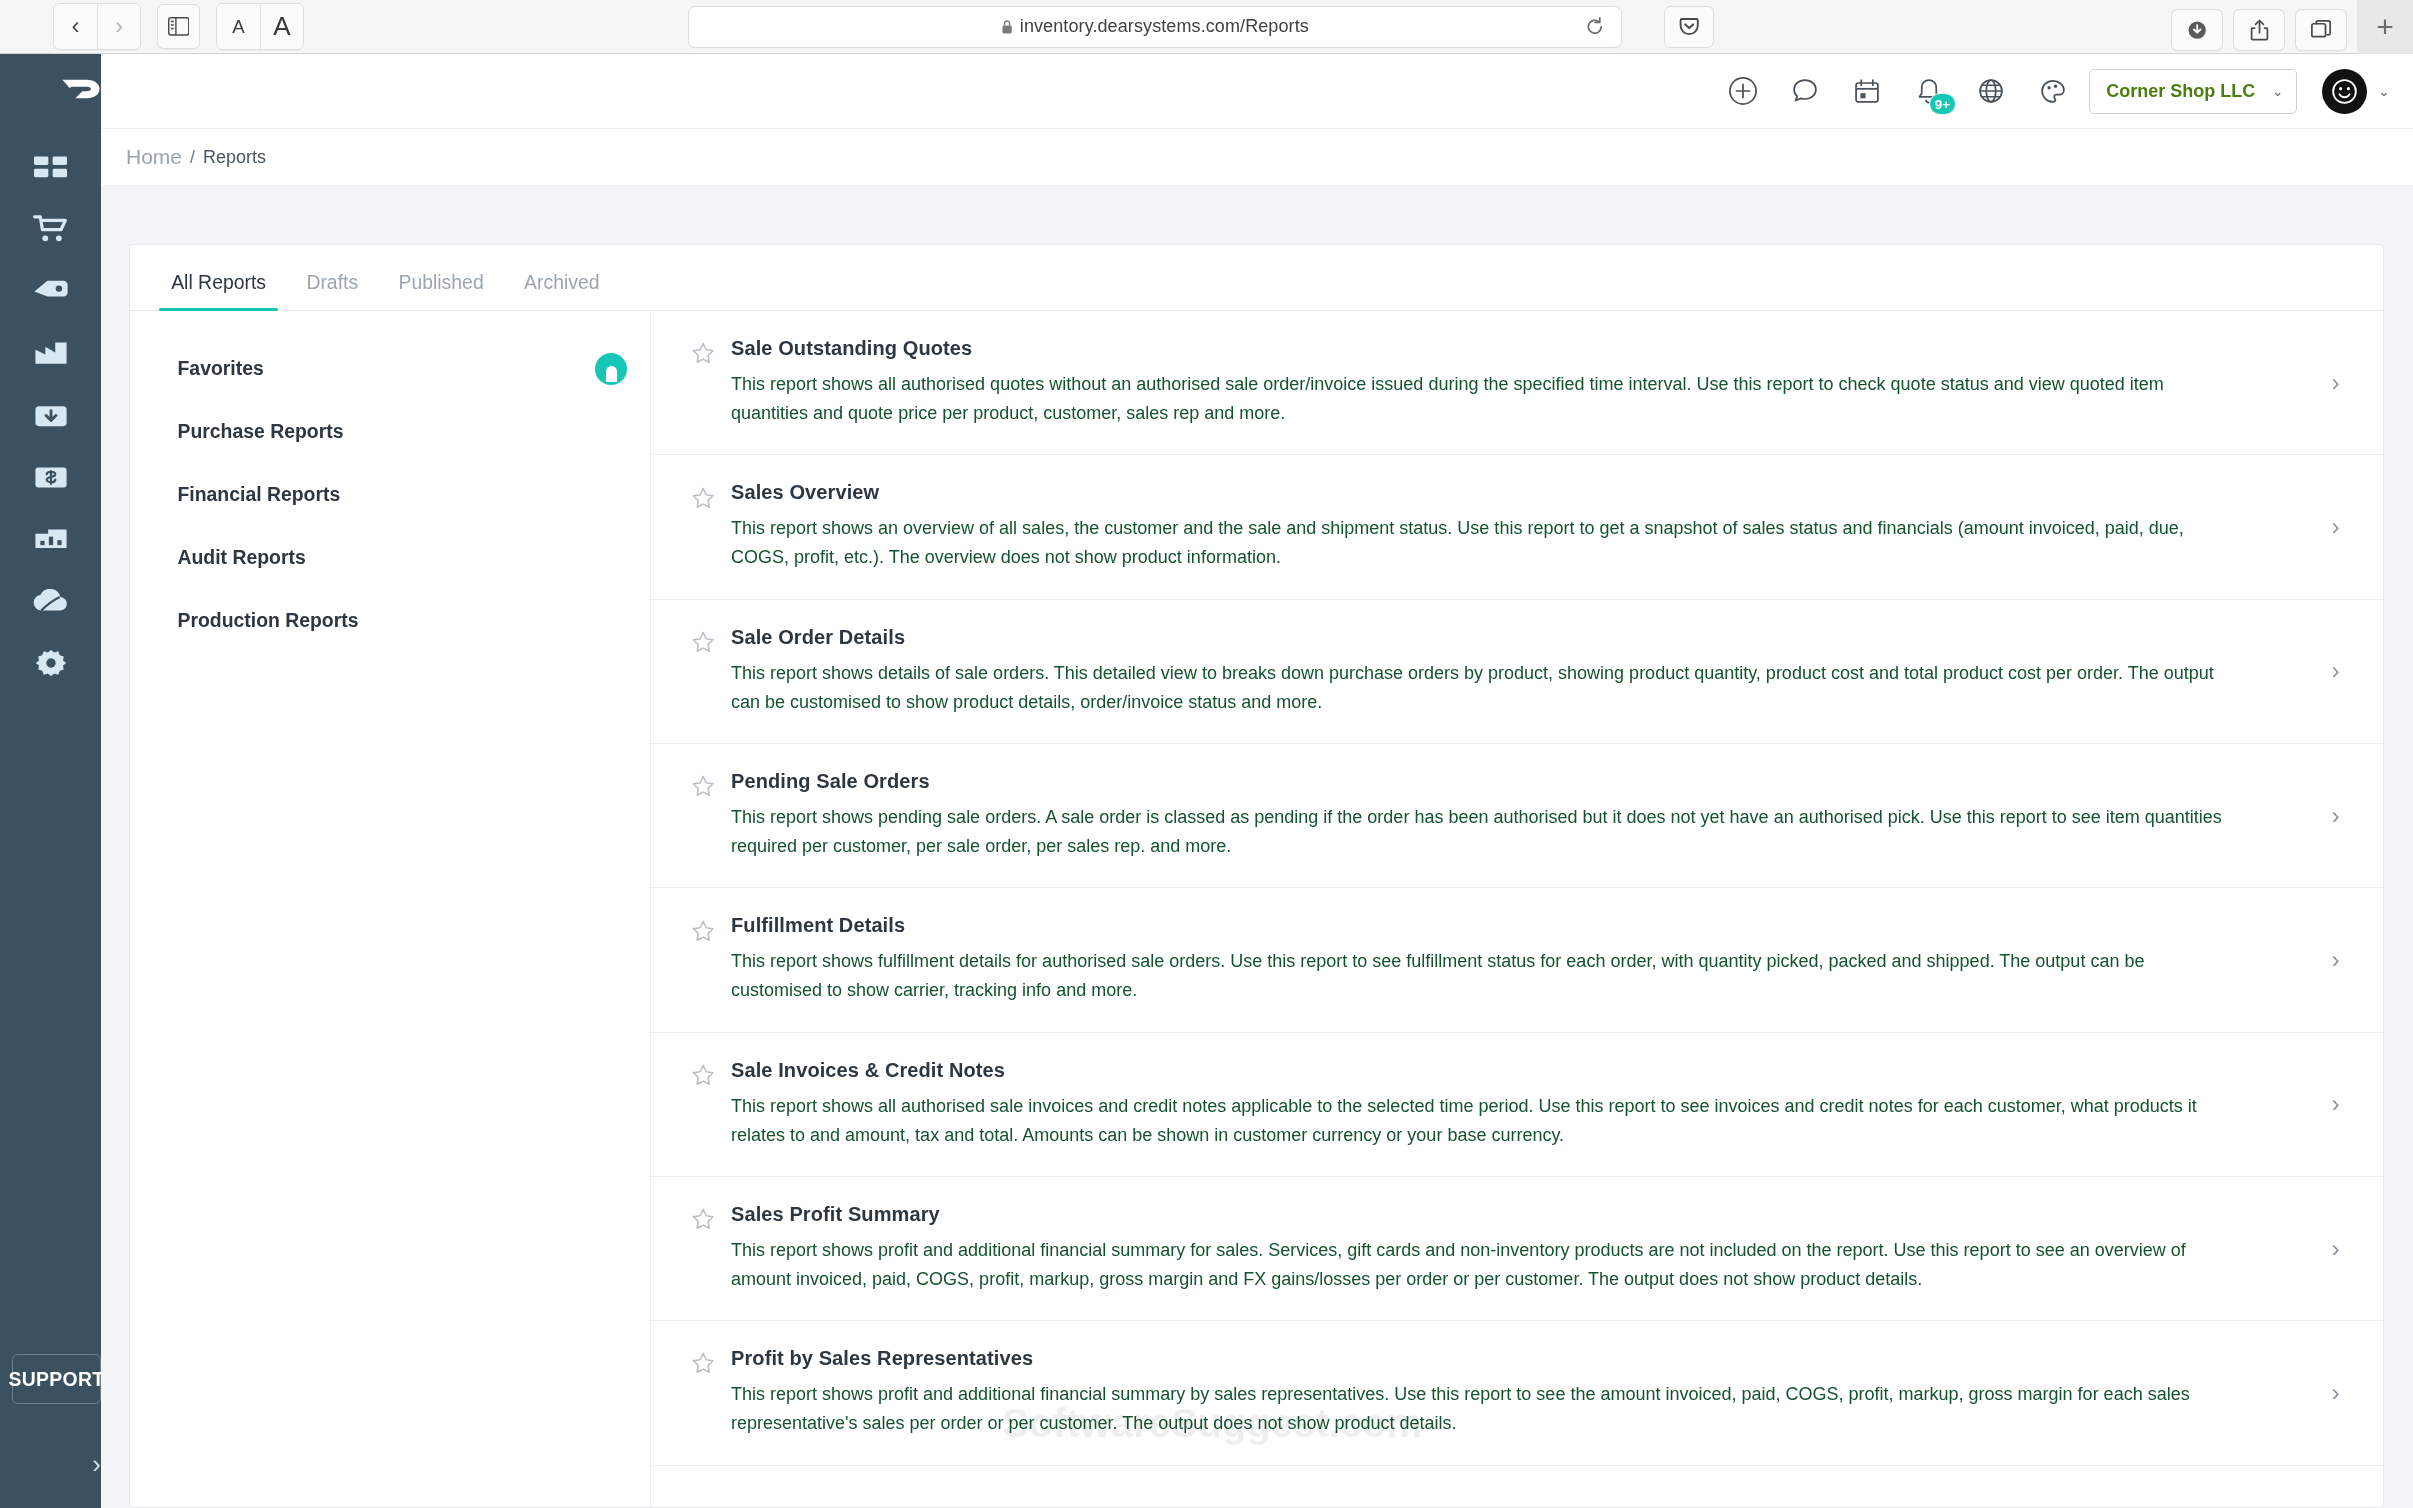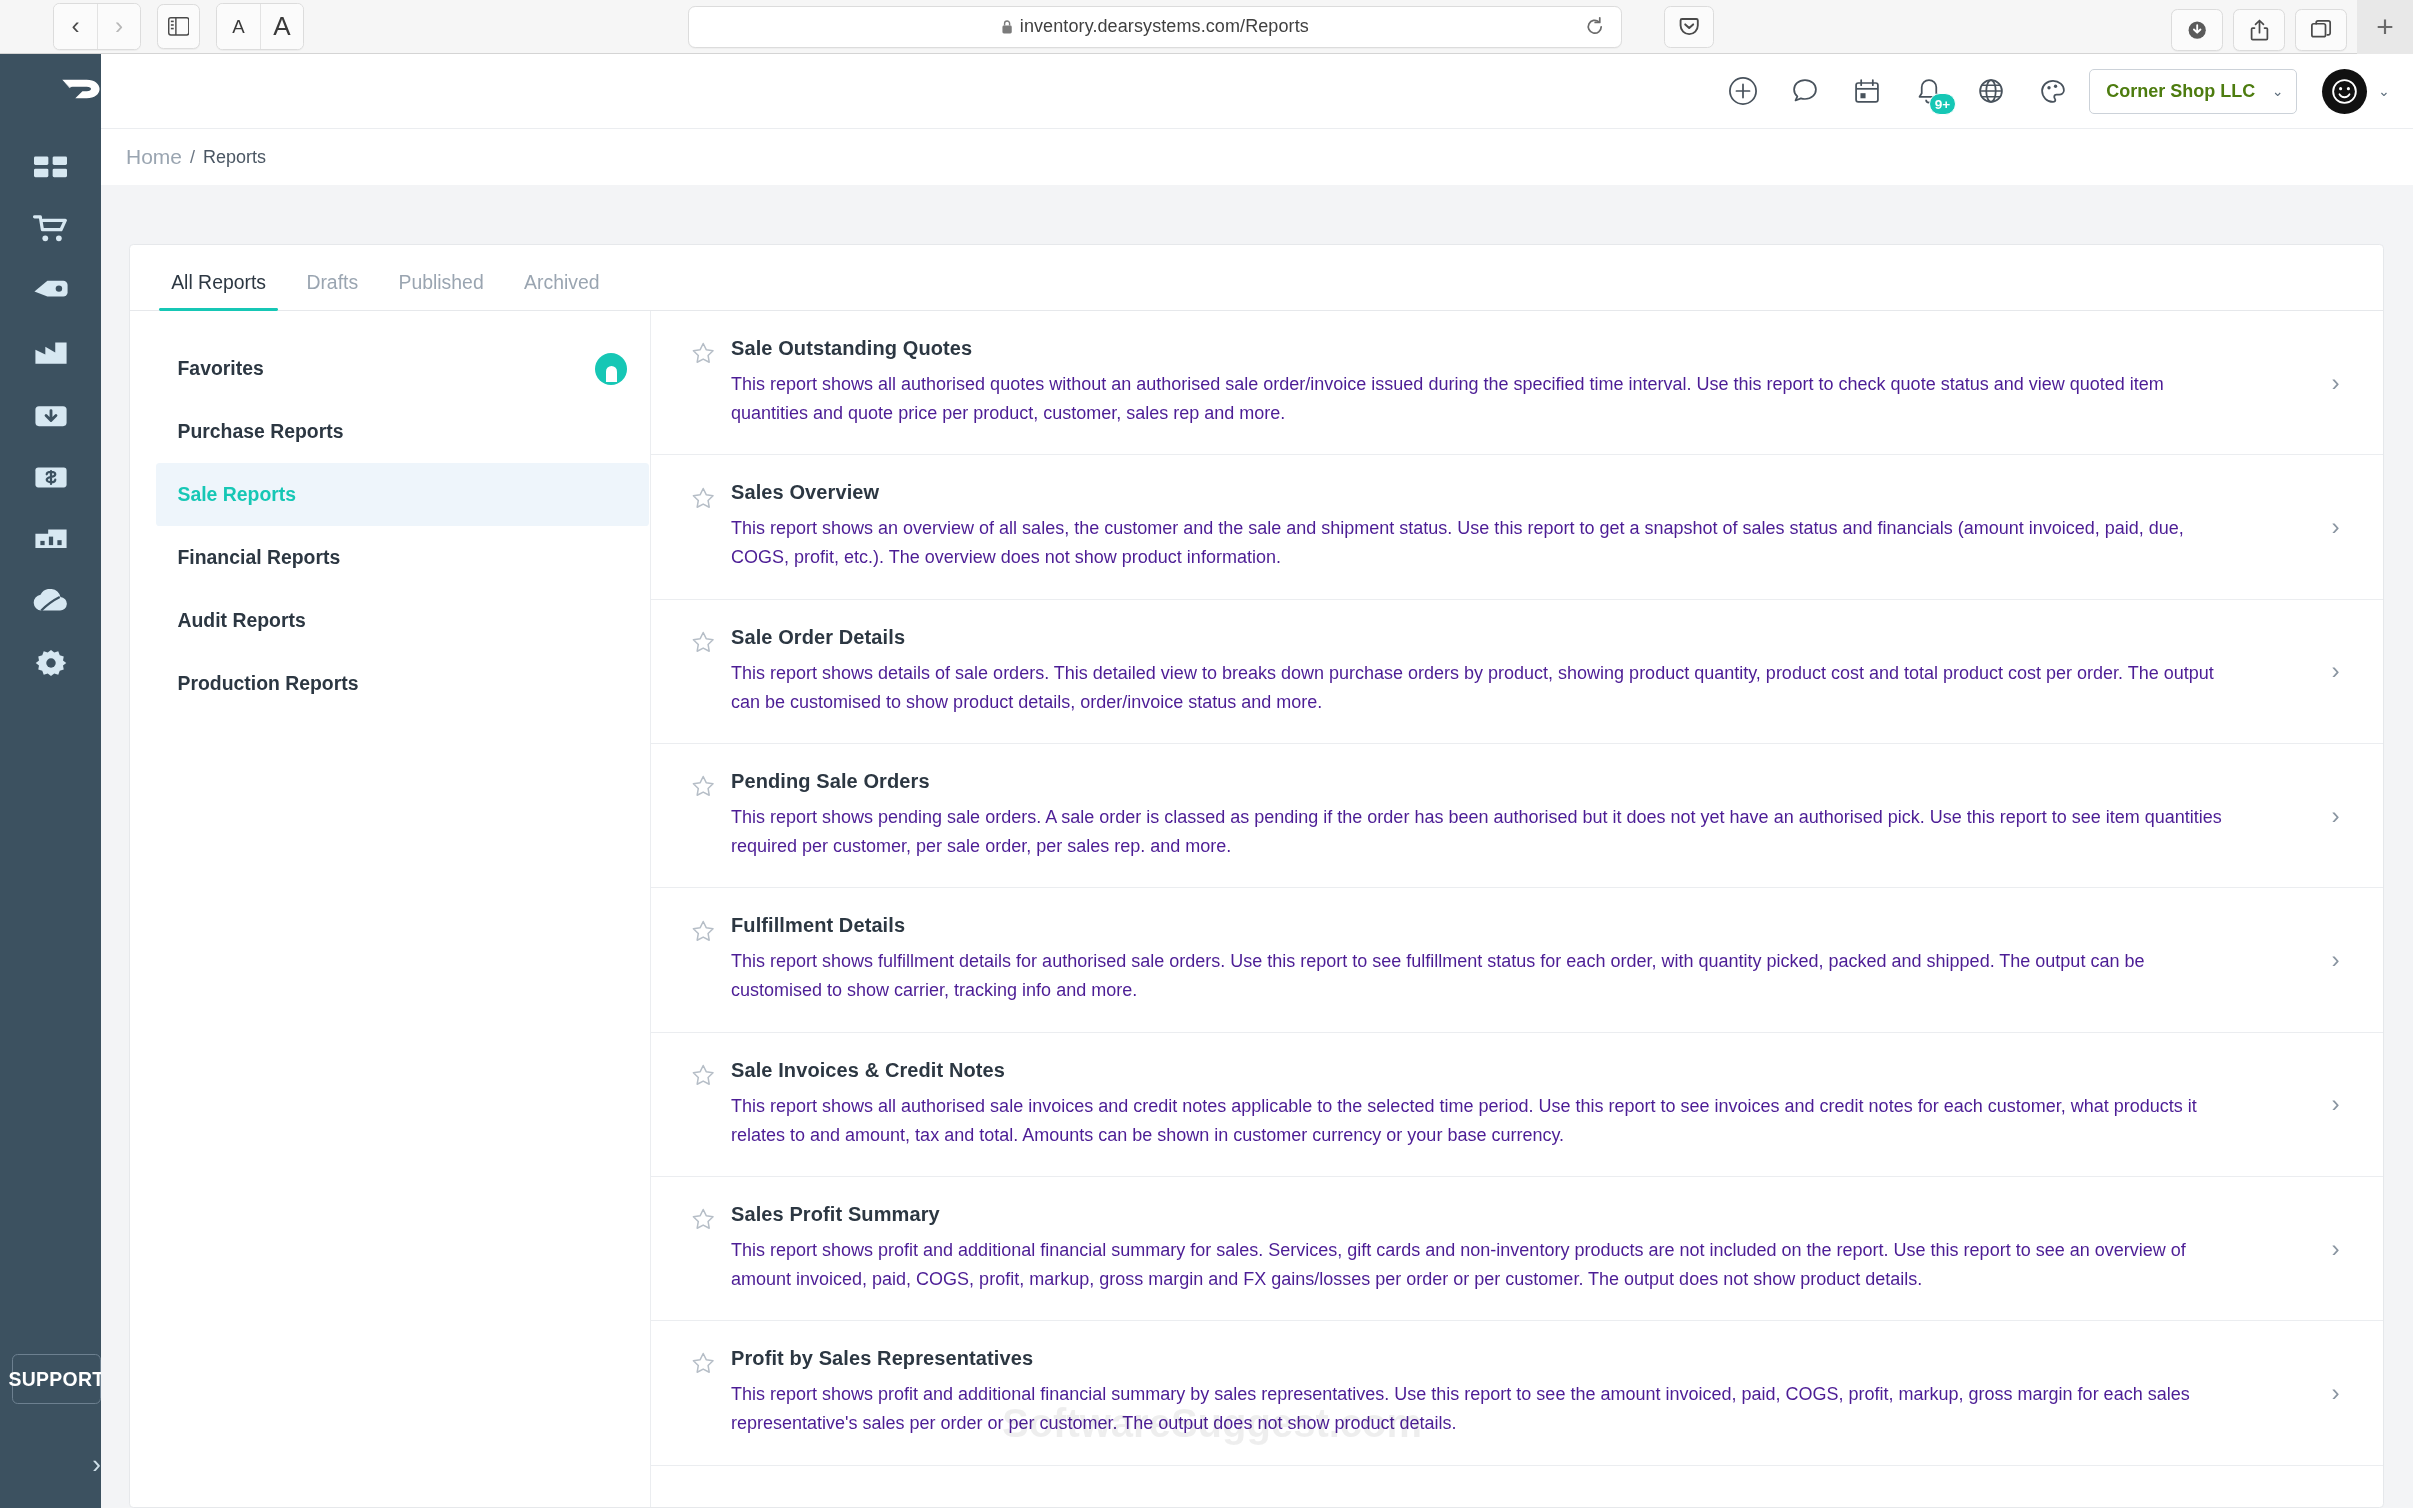--- a/index.html
+++ b/index.html
@@ -159,21 +159,21 @@
   .report-row {
     display: flex; align-items: flex-start;
     padding: 26px 33px 26px 40px;
     border-bottom: 0.7px solid #ebedf0;
     min-height: 141px;
     position: relative;
   }
   .star-cell { width: 40px; padding-top: 4.3px; flex-shrink: 0; }
   .report-main { flex: 1; padding-right: 36px; }
   .report-title { font-size: 20px; font-weight: 700; color: #2c3742; margin-bottom: 10px; letter-spacing: 0.1px; }
-  .report-desc { font-size: 18px; line-height: 1.62; color: #4c1d95; max-width: 1508px; }
+  .report-desc { font-size: 18px; line-height: 1.62; color: #14532d; max-width: 1508px; }
   .row-chevron { width: 29px; display: flex; align-items: center; align-self: center; justify-content: center; color: #8a95a1; font-size: 24.4px; font-weight: 300; }
 
   
   .watermark {
     position: absolute; left: 1002px; top: 1401px;
     font-size: 40px; font-weight: 700; color: rgba(0,0,0,0.065);
     pointer-events: none; white-space: nowrap;
   }
   .scrollbar {
     position: absolute; right: 0; top: 185px; width: 10px; height: 1323px; background: transparent;
@@ -428,23 +428,20 @@
     <div class="categories">
       <div class="cat-item">
         <span class="cat-label">Favorites</span>
         <span class="fav-badge">
             <span class="fav-badge-inner"></span>
           </span>
       </div>
       <div class="cat-item">
         <span class="cat-label">Purchase Reports</span>
       </div>
-      <div class="cat-item active">
-        <span class="cat-label">Sale Reports</span>
-      </div>
       <div class="cat-item">
         <span class="cat-label">Financial Reports</span>
       </div>
       <div class="cat-item">
         <span class="cat-label">Audit Reports</span>
       </div>
       <div class="cat-item">
         <span class="cat-label">Production Reports</span>
       </div>
     </div>

